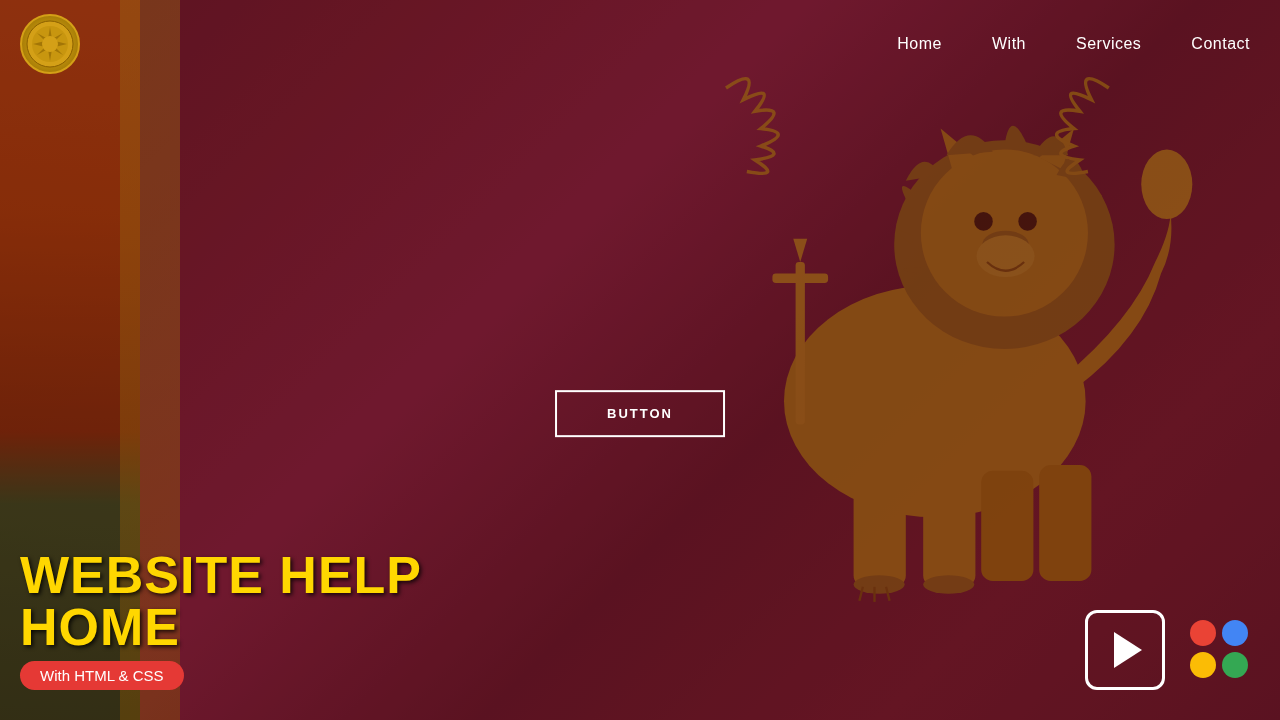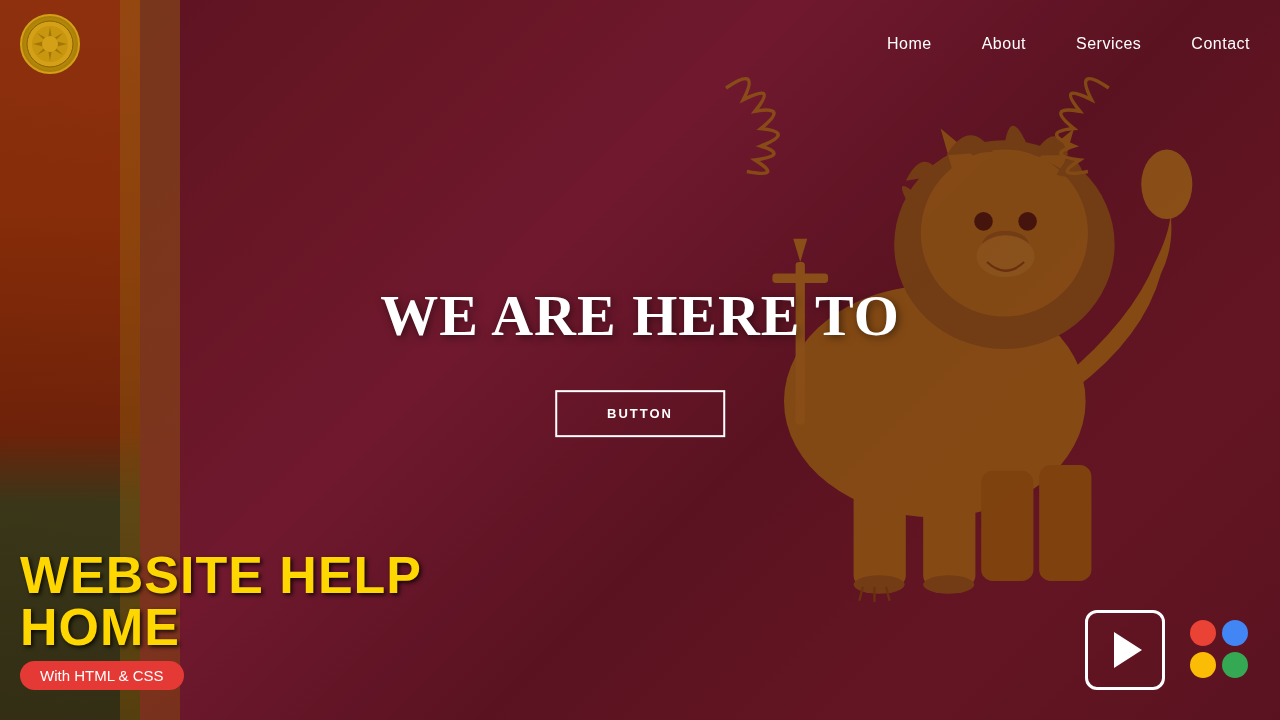--- a/index.html
+++ b/index.html
@@ -326,34 +326,34 @@
         </svg>
       </div>
     </div>
   </div>
 
   <ul class="nav-links">
     <li>
       <a href="#">Home</a>
     </li>
     <li>
-      <a href="#">About</a>
+      <a href="#">With</a>
     </li>
     <li>
       <a href="#">Services</a>
     </li>
     <li>
       <a href="#">Contact</a>
     </li>
   </ul>
 </nav>
 
 <div class="hero">
   <h1 class="hero-title">
-    <span>WE ARE HERE TO</span><br>
+    <br>
   </h1>
   <button class="hero-button">BUTTON</button>
 </div>
 
 <div class="bottom-left-text">
   <div class="website-title">
     <span>WEBSITE HELP</span><br>
     <span>HOME</span>
   </div>
   <span class="subtitle-badge">With HTML &amp; CSS</span>

